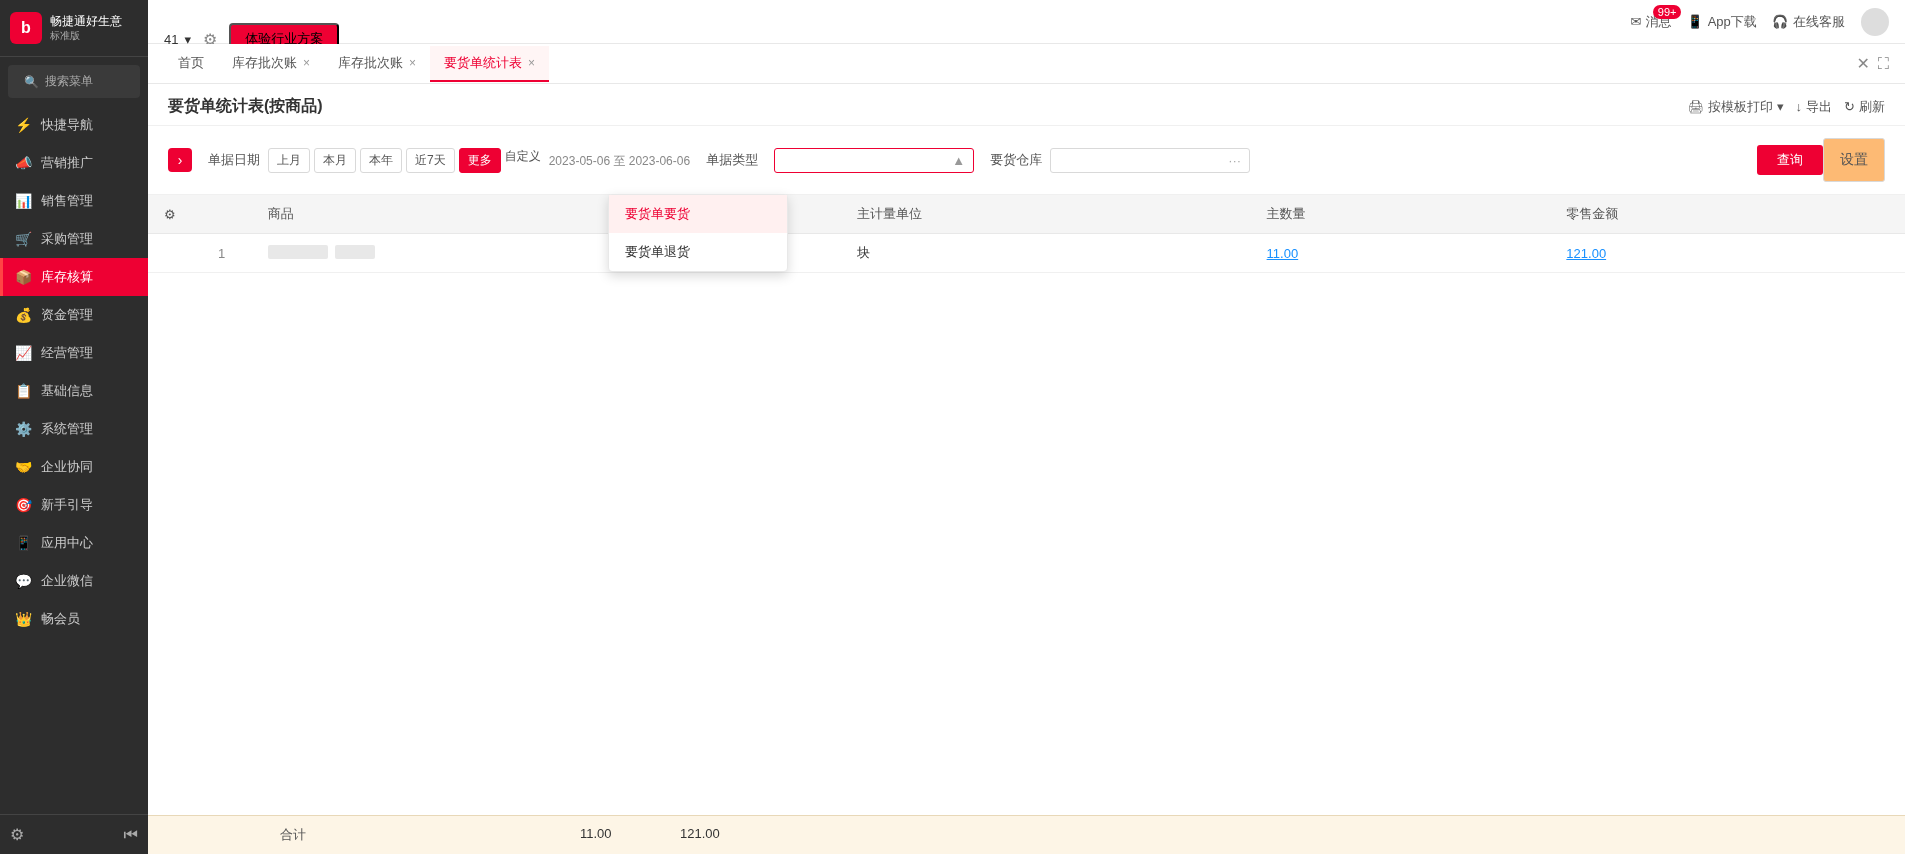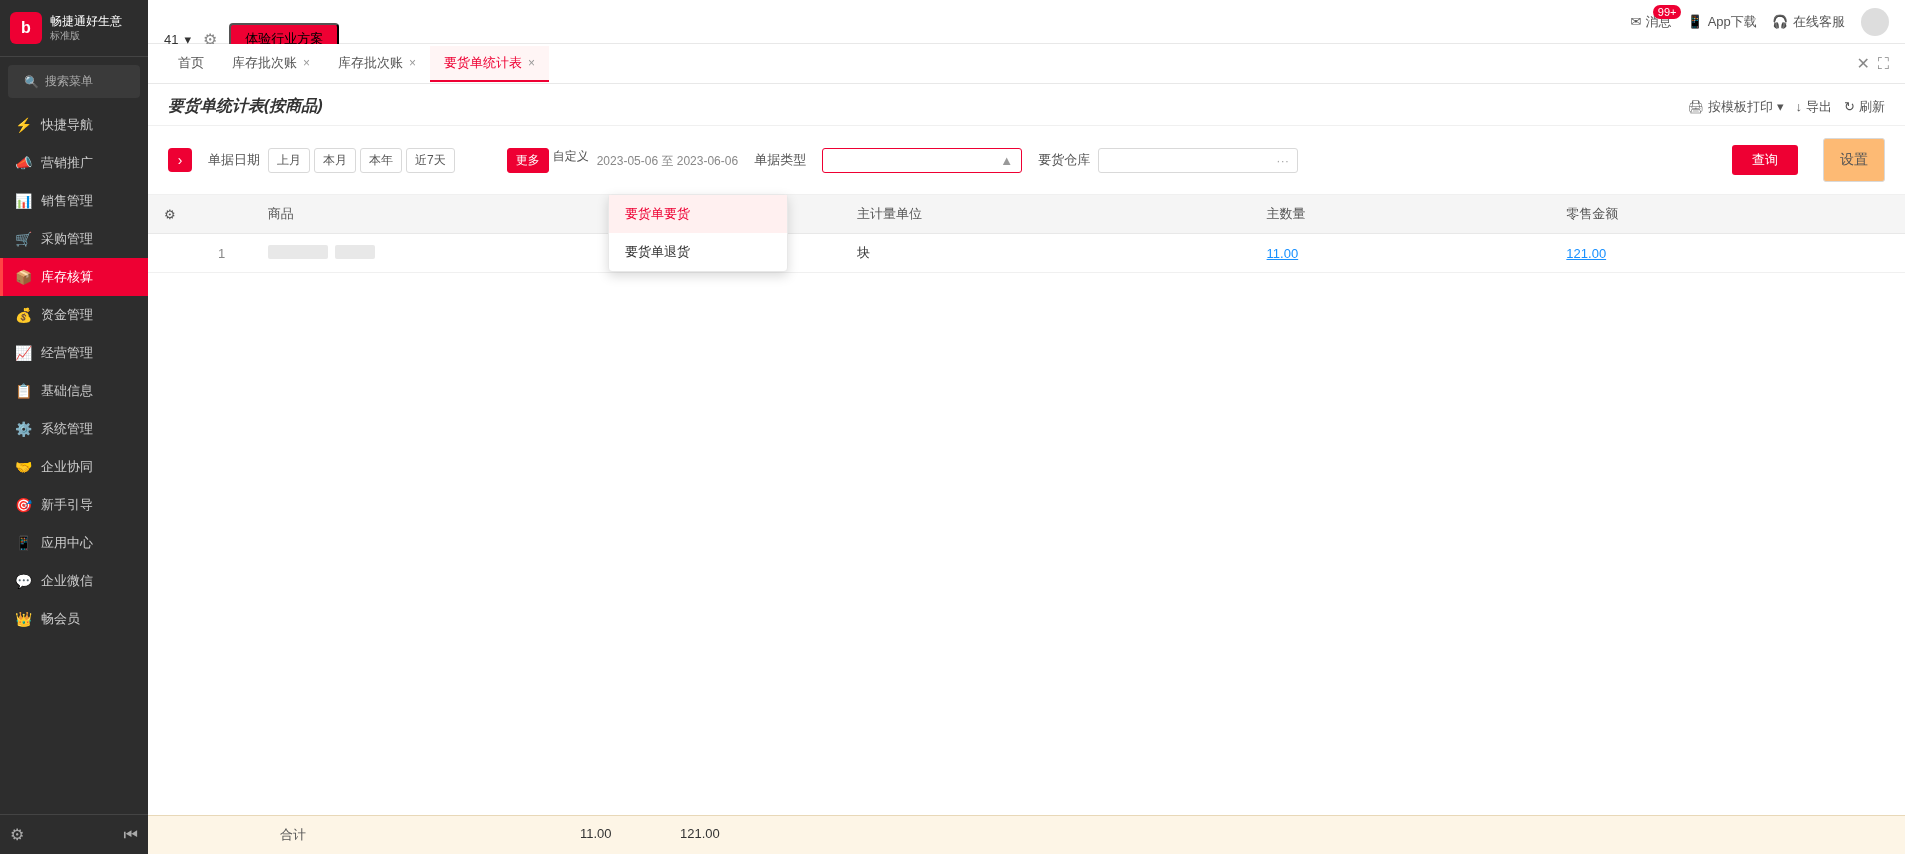--- a/index.html
+++ b/index.html
@@ -136,21 +136,21 @@
       display: flex;
       flex-direction: column;
     }
 
     
     .page-header {
       display: flex; align-items: center; justify-content: space-between;
       padding: 12px 20px 8px;
       border-bottom: 1px solid #f0f0f0;
     }
-    .page-title { font-size: 16px; font-weight: bold; color: #333; font-style: italic; }
+    .page-title { font-size: 16px; font-weight: bold; color: #333; }
     .page-header-actions { display: flex; align-items: center; gap: 12px; }
     .action-btn {
       display: flex; align-items: center; gap: 4px;
       color: #555; font-size: 13px; cursor: pointer;
     }
 
     
     .filter-bar {
       padding: 12px 20px;
       background: #fff;
@@ -178,21 +178,20 @@
       border-radius: 3px;
       background: #fff;
       color: #555;
       font-size: 12px;
       cursor: pointer;
     }
     .date-btn.more {
       background: #e03;
       color: white;
       border-color: #e03;
-      margin-left: 48px;
     }
     .date-custom { color: #555; font-size: 12px; cursor: pointer; }
     .date-range { font-size: 12px; color: #888; margin-top: 2px; }
 
     .filter-type-group { display: flex; align-items: center; gap: 16px; }
     .filter-select {
       min-width: 200px;
       border: 1px solid #e03;
       border-radius: 3px;
       padding: 4px 8px;
@@ -209,21 +208,21 @@
     .filter-warehouse { display: flex; align-items: center; gap: 8px; }
     .warehouse-input {
       min-width: 200px;
       border: 1px solid #d9d9d9;
       border-radius: 3px;
       padding: 4px 8px;
       font-size: 13px;
       color: #555;
     }
 
-    .filter-actions { display: flex; align-items: center; gap: 25px; margin-left: auto; }
+    .filter-actions { display: flex; align-items: center; gap: 0; margin-left: auto; }
     .btn-query {
       background: #e03;
       color: white;
       border: none;
       padding: 6px 20px;
       border-radius: 3px;
       cursor: pointer;
       font-size: 13px;
     }
     .btn-settings {

